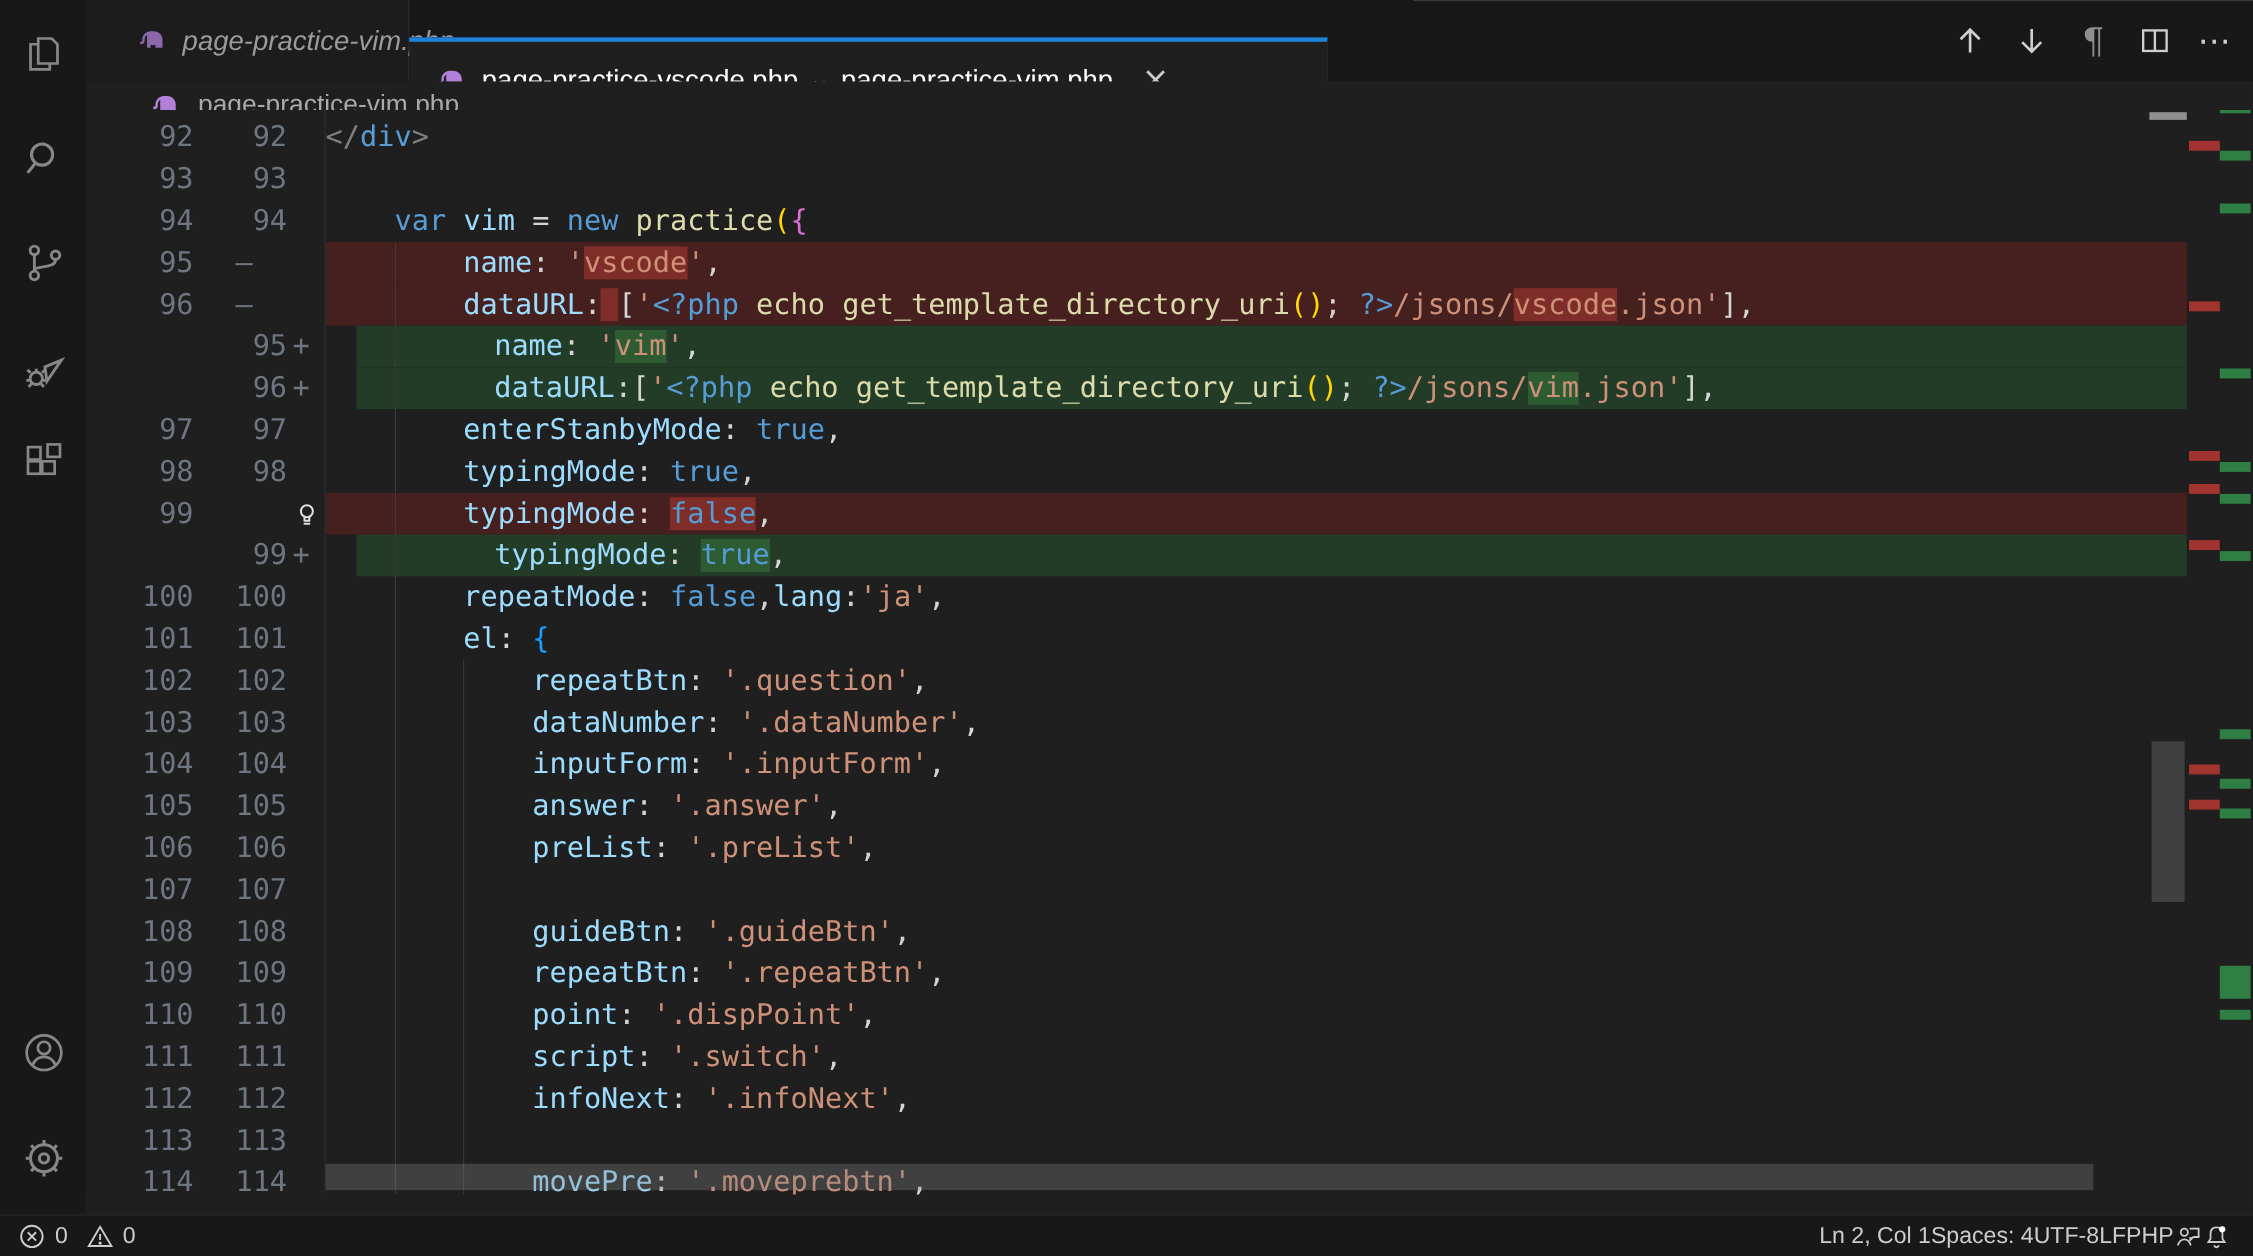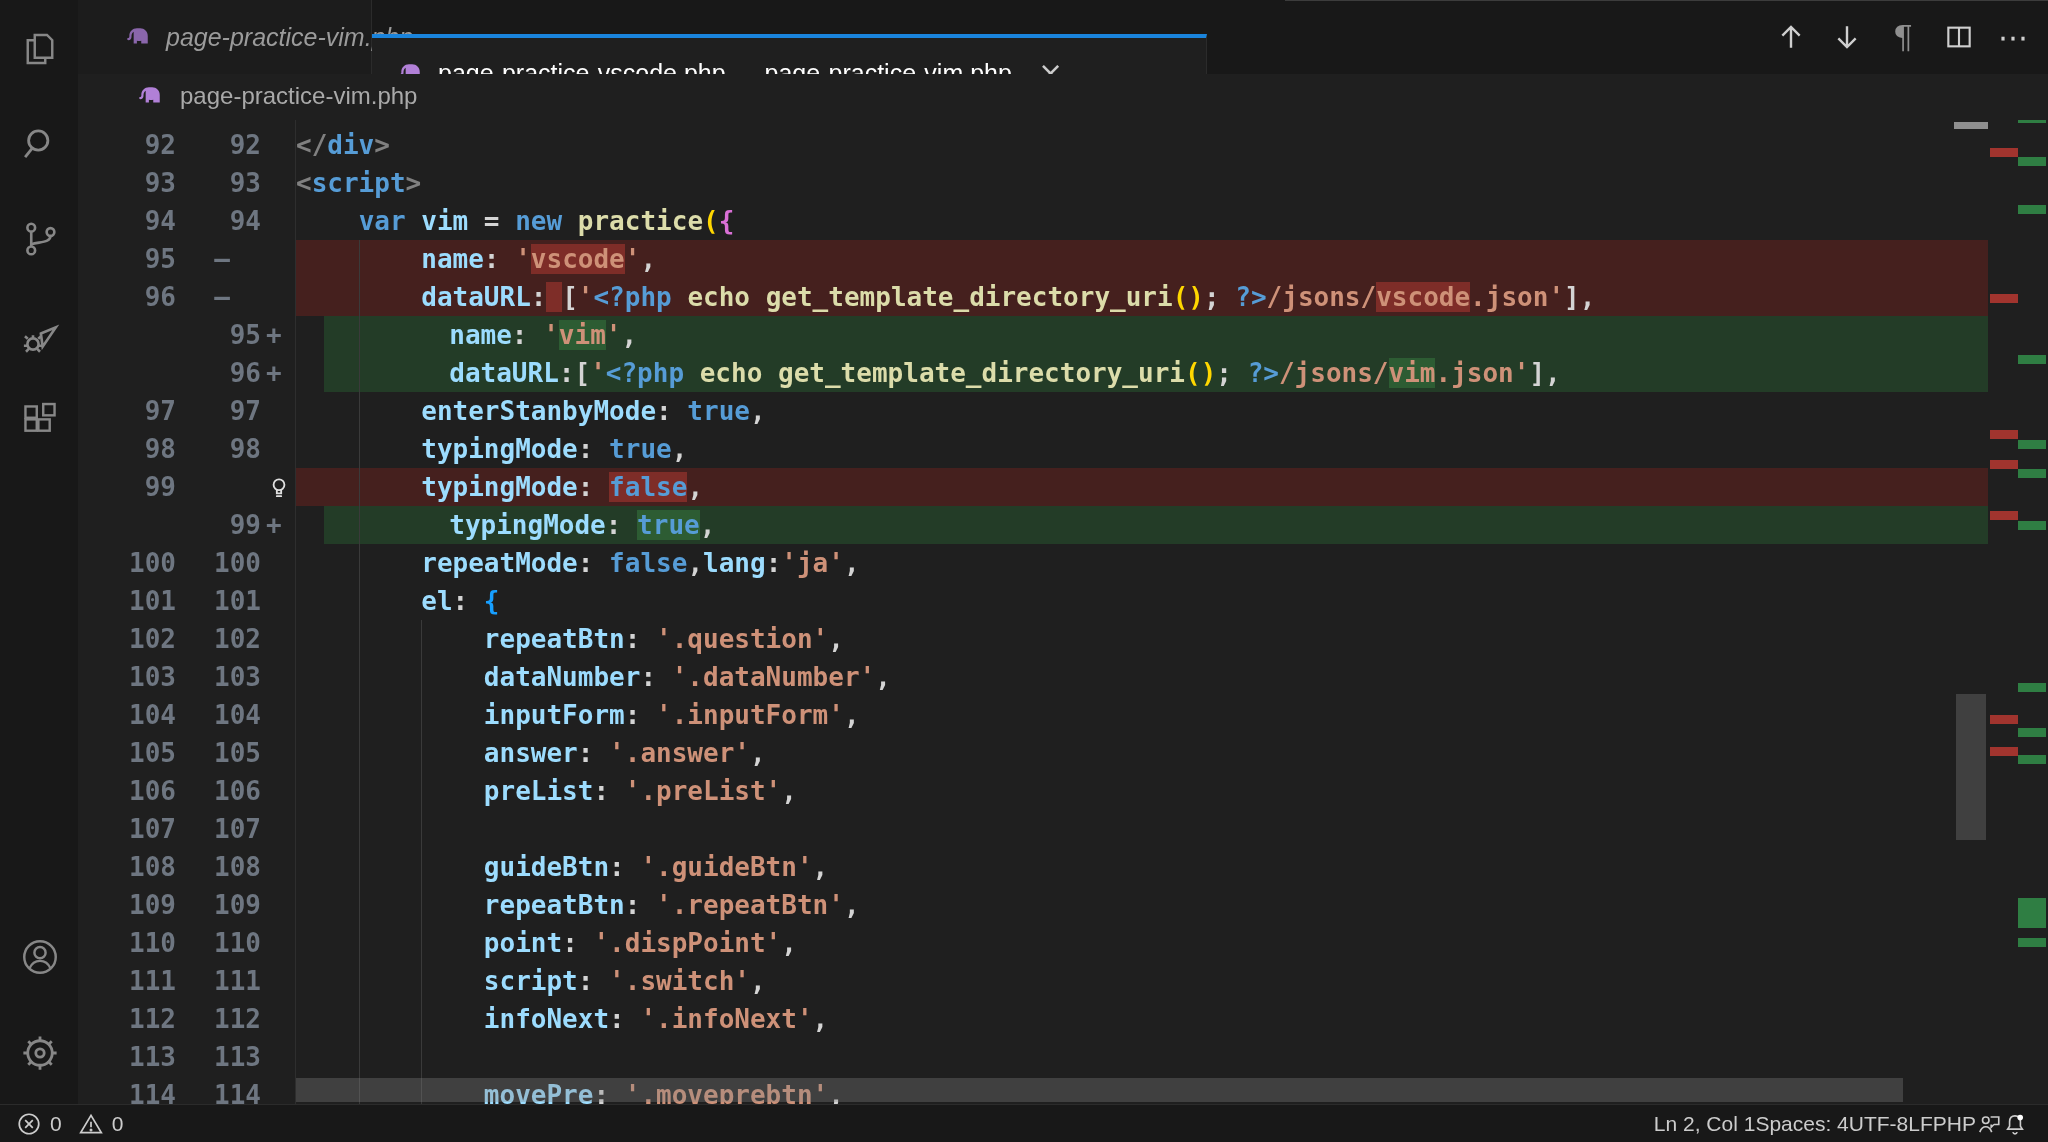--- a/index.html
+++ b/index.html
@@ -30,21 +30,21 @@
   .ed-act.dim { color:#8f8f8f; }
   .pilcrow { font-size:32px; font-family:"DejaVu Serif", serif; }
   .dots { letter-spacing:4px; font-size:30px; }
 
   
   .breadcrumbs { position:absolute; left:78px; top:74px; width:1970px; height:44px; background:var(--editorBg);
                  display:flex; align-items:center; padding-left:56px; }
   .breadcrumbs .bc-label { color:#a9a9a9; font-size:24px; margin-left:14px; }
 
   
-  .editor { position:absolute; left:78px; top:120px; width:1970px; height:986px; overflow:hidden; background:var(--editorBg);font-weight:bold; }
+  .editor { position:absolute; left:78px; top:100px; width:1970px; height:986px; overflow:hidden; background:var(--editorBg); }
   .rows { position:absolute; left:0; top:6px; width:1910px; }
   .row { display:flex; height:38px; font-family:"DejaVu Sans Mono", monospace; font-size:26px; line-height:38px; }
   .num1 { width:102px; text-align:right; padding-right:4px;  color:var(--lineNum); flex:0 0 auto; }
   .num2 { width:84px;  text-align:right; padding-right:3px;  color:var(--lineNum); flex:0 0 auto; }
   .row.removed .num2 { text-align:center; padding-right:0; }
   .sign { width:32px; padding-left:2px; color:var(--lineNum); flex:0 0 auto; position:relative; }
   .sign svg { position:absolute; left:2px; top:7px; width:26px; height:26px; }
   .line { flex:1 1 auto; white-space:pre; position:relative; }
   .line span { position:relative; z-index:2; }
   .row.removed .line { background:var(--delLine); }
@@ -187,21 +187,20 @@
       <div class="row normal">
         <span class="num1">92</span>
         <span class="num2">92</span>
         <span class="sign"></span>
         <div class="line"><span class="c-pun2">&lt;/</span><span class="c-kw">div</span><span class="c-pun2">&gt;</span></div>
       </div>
       <div class="row normal">
         <span class="num1">93</span>
         <span class="num2">93</span>
         <span class="sign"></span>
-        <div class="line"><span class="c-pun2">&lt;</span><span class="c-kw">script</span><span class="c-pun2">&gt;</span></div>
       </div>
       <div class="row normal">
         <span class="num1">94</span>
         <span class="num2">94</span>
         <span class="sign"></span>
         <div class="line"><span class="c-pun">    </span><span class="c-kw">var</span><span class="c-pun"> </span><span class="c-prop">vim</span><span class="c-pun"> = </span><span class="c-kw">new</span><span class="c-pun"> </span><span class="c-fn">practice</span><span class="c-brY">(</span><span class="c-brP">{</span></div>
       </div>
       <div class="row removed">
         <span class="num1">95</span>
         <span class="num2">—</span>

